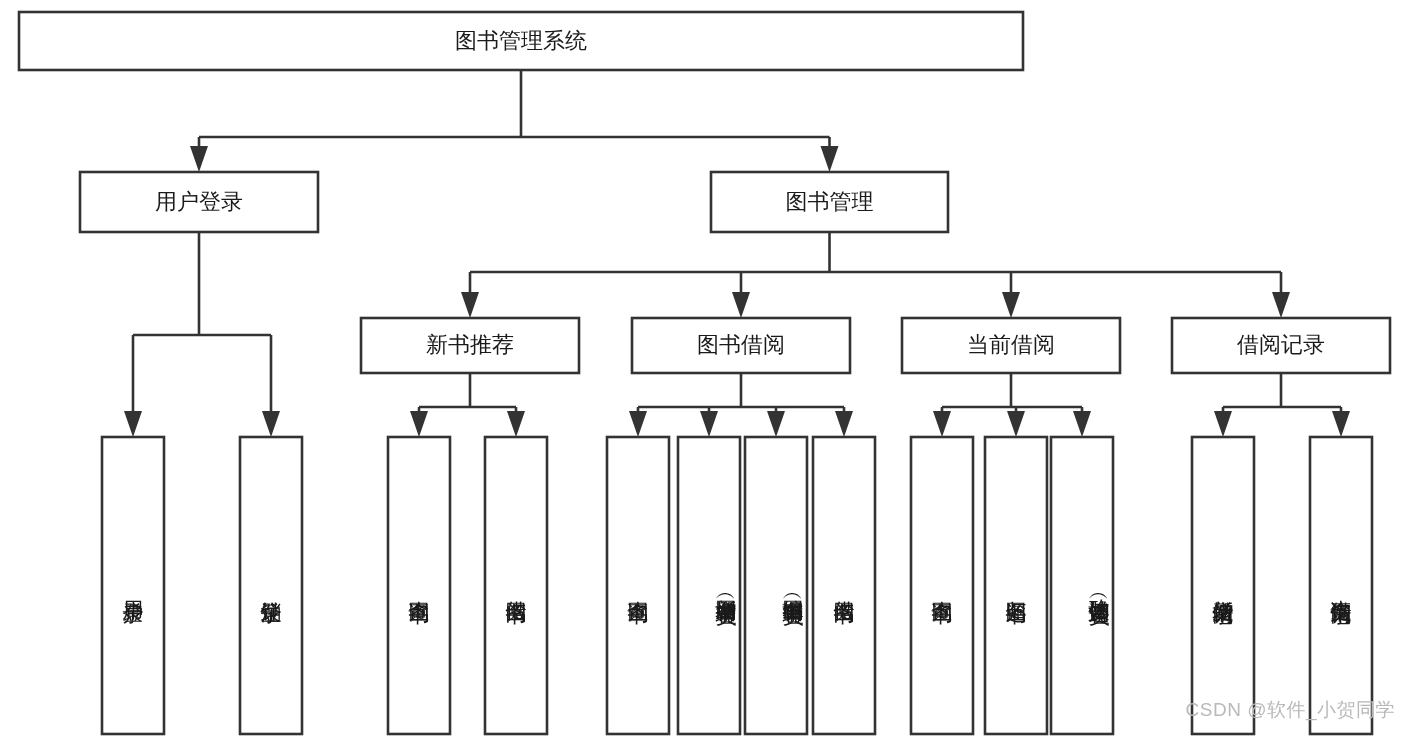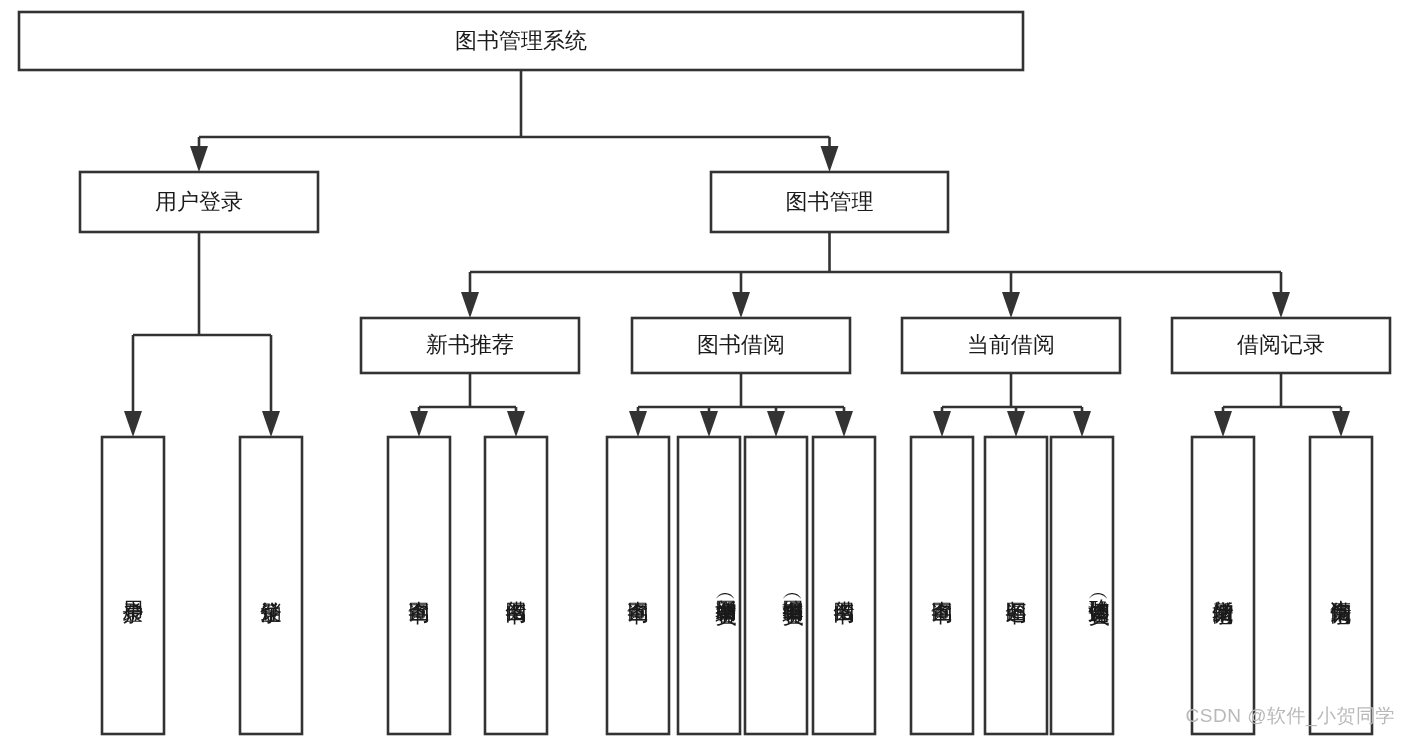--- a/index.html
+++ b/index.html
@@ -56,21 +56,21 @@
     color: #1a1a1a;
     writing-mode: vertical-rl;
     text-orientation: upright;
     white-space: nowrap;
     letter-spacing: 1px;
     pointer-events: none;
   }
   .watermark {
     position: absolute;
     right: 10px;
-    bottom: 18px;
+    bottom: 24px;
     font-family: "Liberation Sans", "DejaVu Sans", sans-serif;
     font-size: 19px;
     color: #b9b9b9;
     letter-spacing: 0.5px;
     white-space: nowrap;
   }
 </style>
 </head>
 <body>
 

